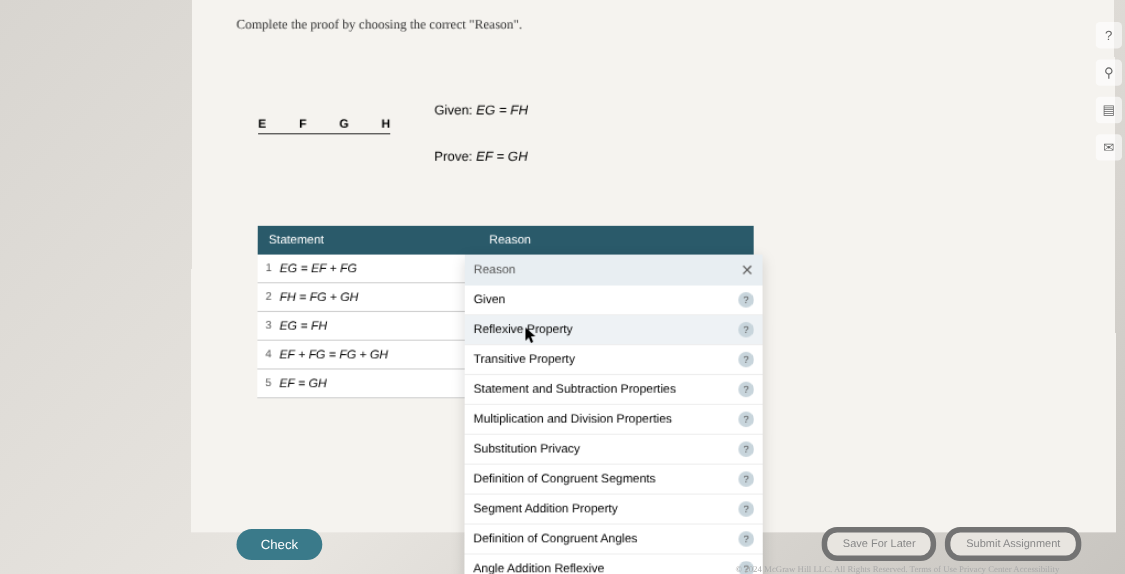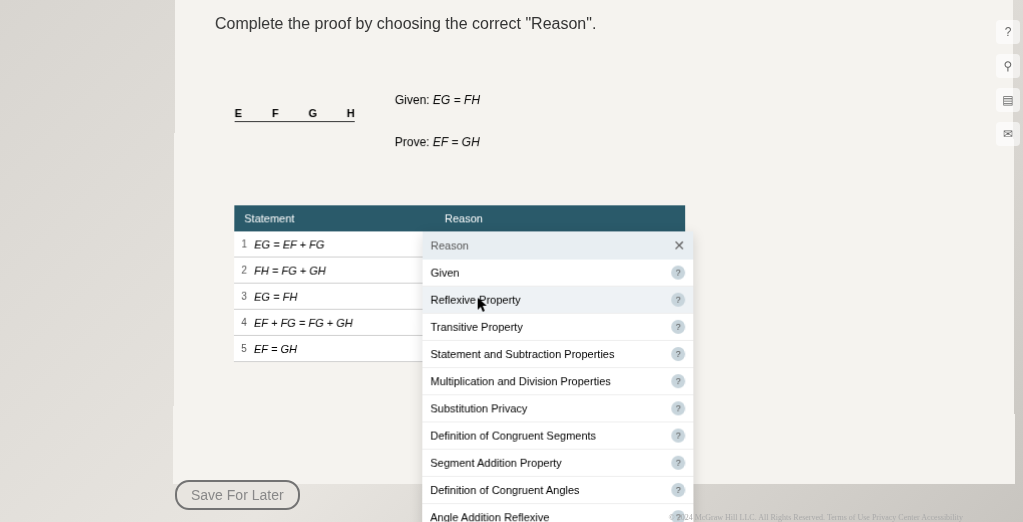--- a/index.html
+++ b/index.html
@@ -18,22 +18,23 @@
       right: 10px;
       bottom: 40px;
       background: #f5f3ef;
       transform: perspective(2000px) rotateX(1deg);
       transform-origin: top center;
     }
     .instruction {
       position: absolute;
       top: 15px;
       left: 40px;
-      font-size: 16px;
+      font-size: 12px;
       color: #333;
+      font-family: Liberation Serif, serif;
     }
     .problem {
       position: absolute;
       top: 65px;
       left: 60px;
       display: flex;
       align-items: center;
       gap: 40px;
     }
     .segment {
@@ -135,24 +136,24 @@
       border: none;
       border-radius: 16px;
       padding: 7px 22px;
       font-size: 12px;
       margin-left: 40px;
       cursor: pointer;
     }
     .footer-right { margin-right: 30px; display: flex; gap: 8px; }
     .pill-btn {
       background: #e8e5e0;
-      border: 2px solid #737373;
+      border: 5px solid #737373;
       border-radius: 14px;
       padding: 5px 14px;
-      font-size: 14px;
+      font-size: 10px;
       color: #888;
       cursor: pointer;
     }
     .copyright {
       position: absolute;
       bottom: 0;
       right: 60px;
       font-size: 8px;
       color: #aaa;
       font-family: Liberation Serif, serif;
@@ -289,17 +290,19 @@
 </div>
 
 <div class="side-tools">
   <div class="tool">?</div>
   <div class="tool">⚲</div>
   <div class="tool">▤</div>
   <div class="tool">✉</div>
 </div>
 
 <div class="footer">
+  <button class="check-btn">Check</button>
   <div class="footer-right">
     <button class="pill-btn">Save For Later</button>
+    <button class="pill-btn">Submit Assignment</button>
   </div>
 </div>
 <div class="copyright">© 2024 McGraw Hill LLC. All Rights Reserved.   Terms of Use   Privacy Center   Accessibility</div>
 
 </body></html>

